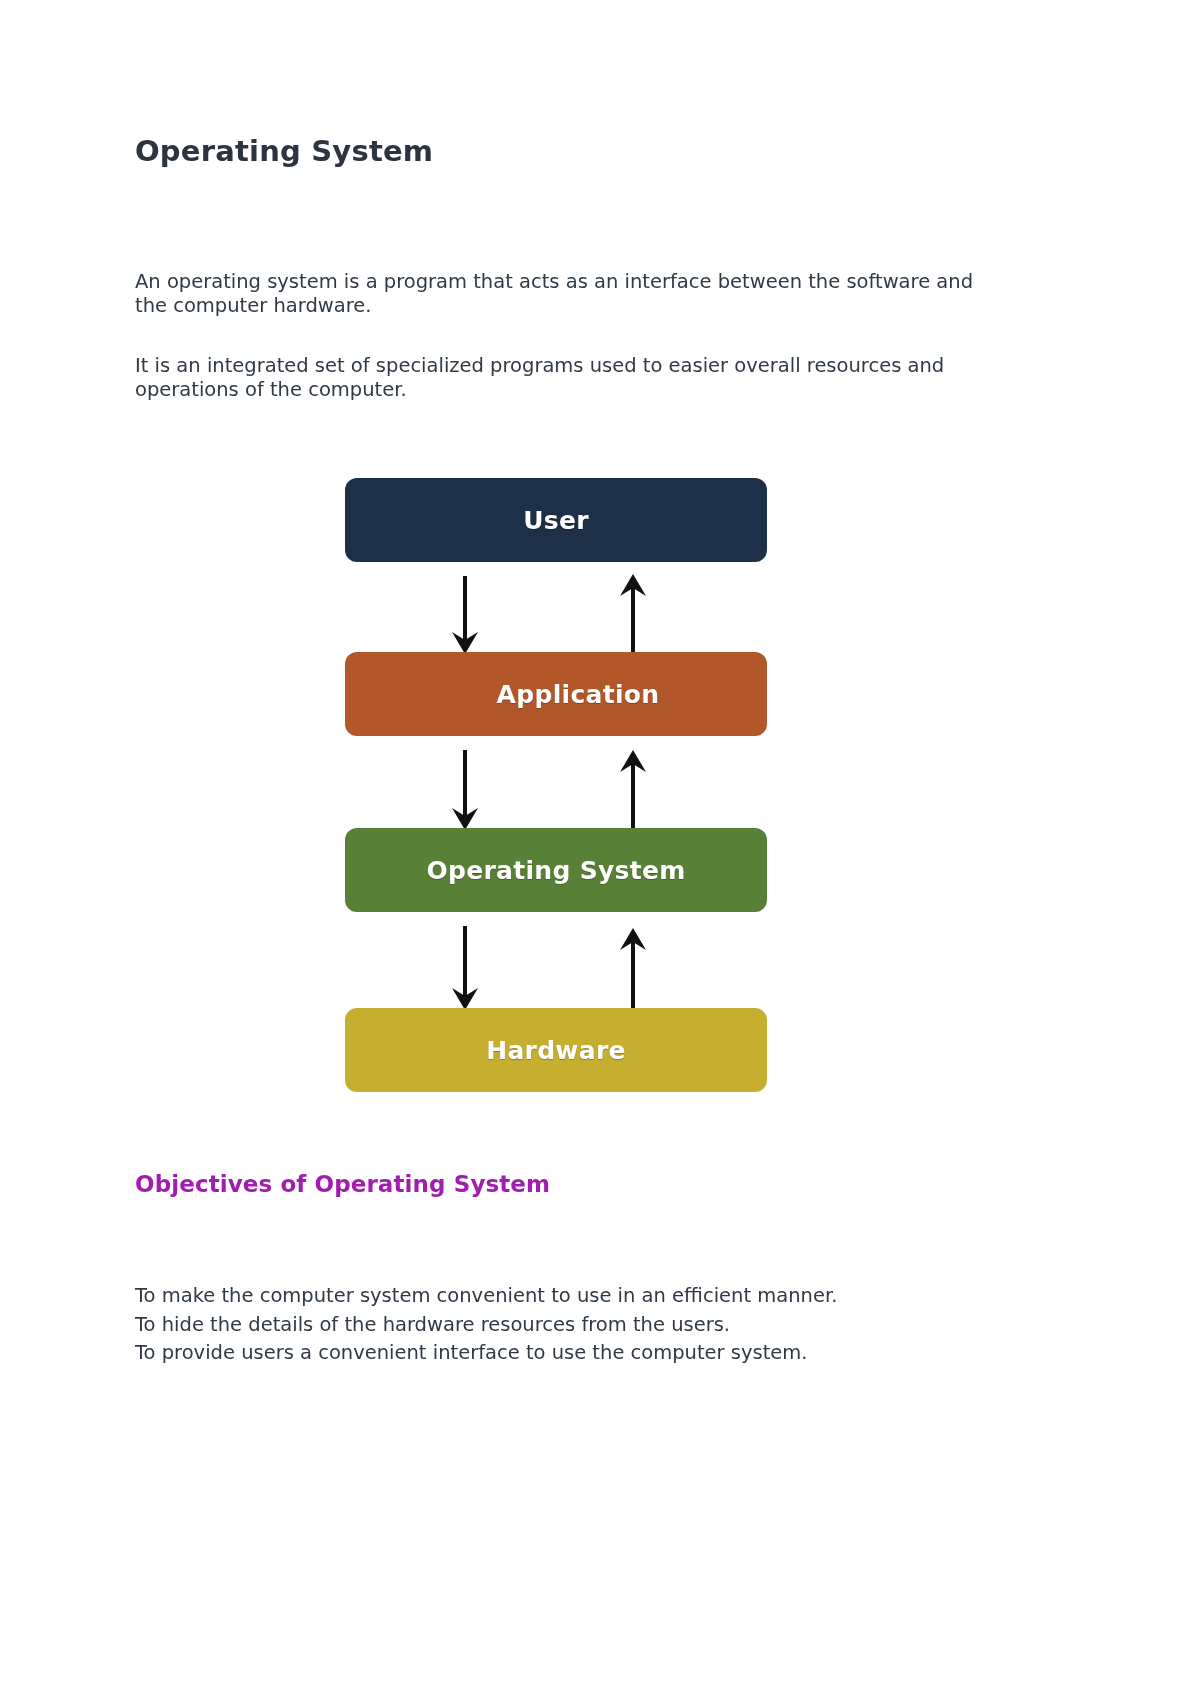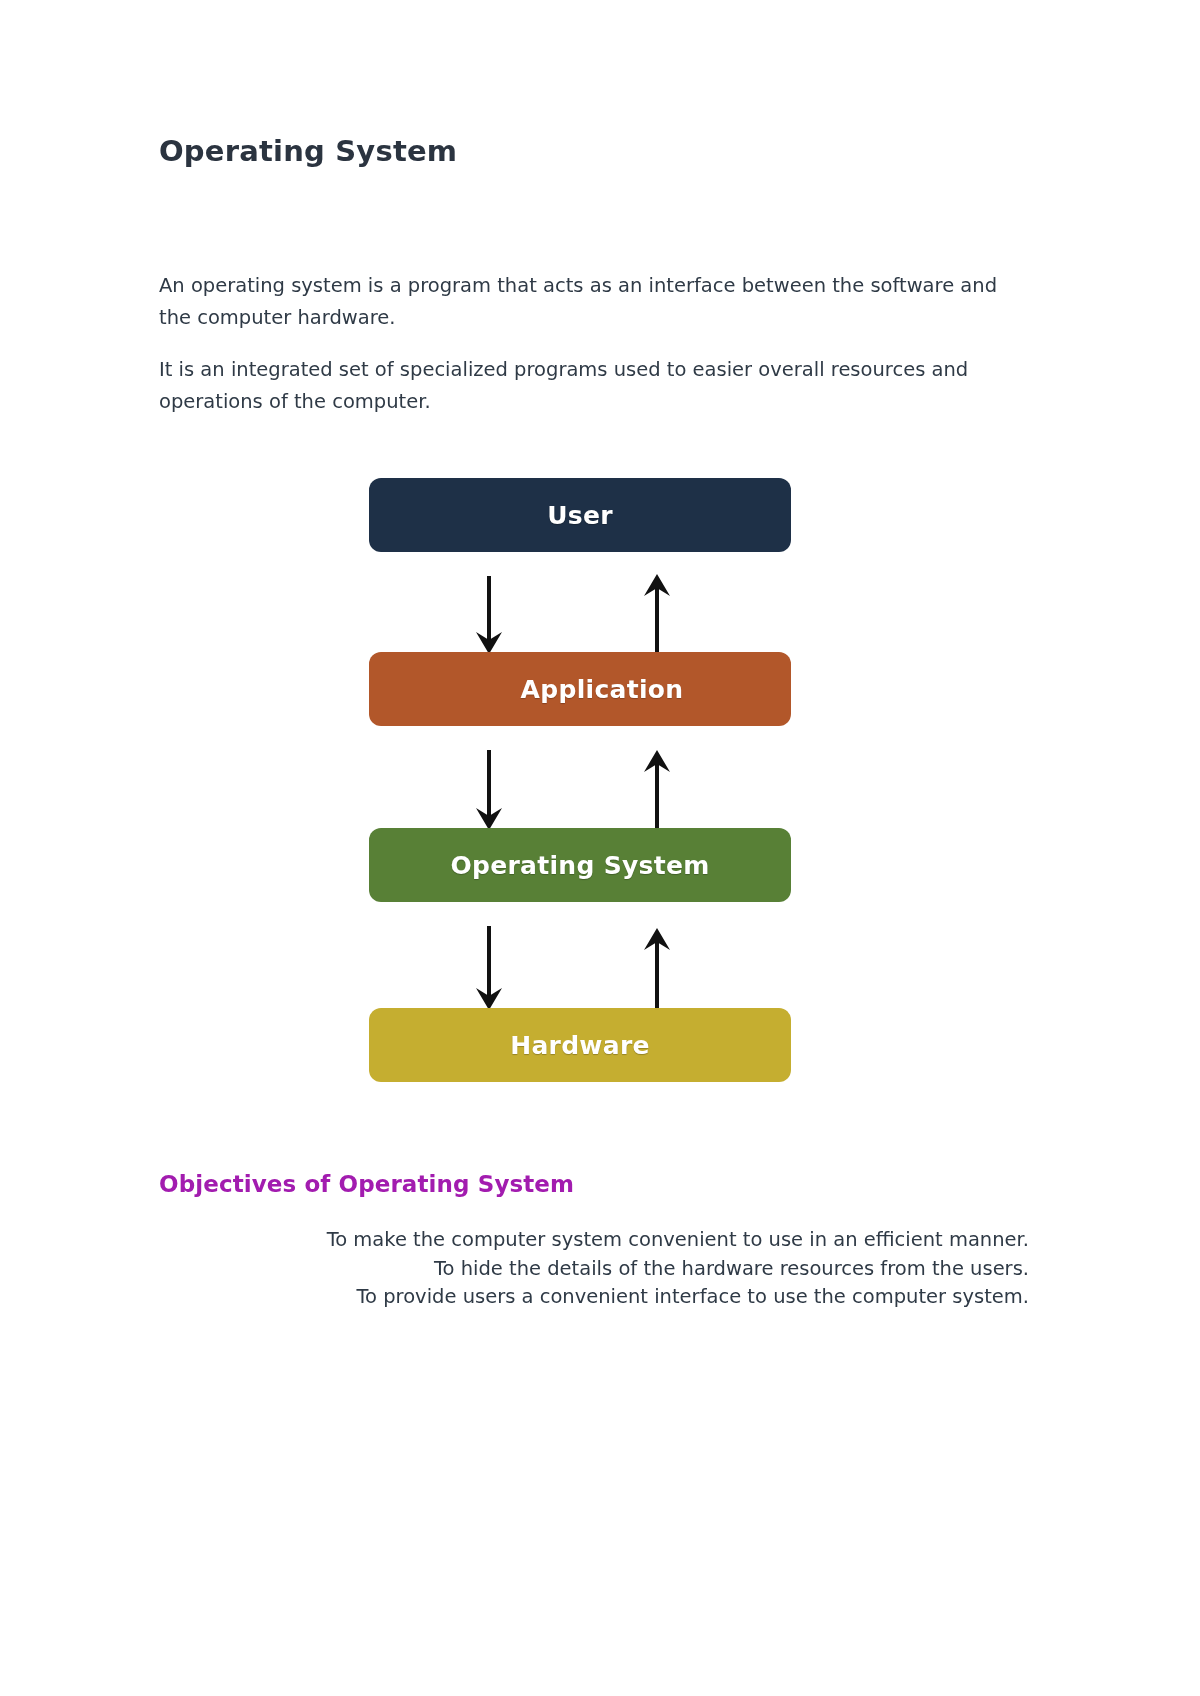--- a/index.html
+++ b/index.html
@@ -12,21 +12,20 @@
     height: 1696px;
     position: relative;
     font-family: "DejaVu Sans", sans-serif;
     overflow: hidden;
   }
 
   .page {
     position: absolute;
     inset: 0;
     background: #ffffff;
-    margin-left: 24px;
   }
 
   .content {
     position: absolute;
     left: 135px;
     top: 0;
     width: 930px;
   }
 
   
@@ -57,33 +56,32 @@
     top: 1170px;
     white-space: nowrap;
   }
 
   
   .para {
     position: absolute;
     left: 0;
     font-family: "DejaVu Sans", sans-serif;
     font-size: 19.5px;
-    line-height: 32px;
+    line-height: 24px;
     color: #2f3a46;
     width: 860px;
   }
   .para-1 { top: 250px; }
   .para-2 { top: 334px; }
 
   .objectives {
     position: absolute;
     left: 0;
-    top: 1226px;
+    top: 1282px;
     width: 870px;
-    text-align: right;
   }
   .objective-line {
     font-family: "DejaVu Sans", sans-serif;
     font-size: 19.5px;
     line-height: 28.5px;
     color: #2f3a46;
     margin: 0;
   }
 
   
@@ -92,21 +90,21 @@
     left: 210px;
     top: 478px;
     width: 424px;
     height: 720px;
   }
 
   .layer-box {
     position: absolute;
     left: 0;
     width: 422px;
-    height: 74px;
+    height: 84px;
     border-radius: 12px;
     display: flex;
     align-items: center;
     justify-content: center;
     box-sizing: border-box;
   }
 
   .layer-label {
     font-family: "DejaVu Sans", sans-serif;
     font-weight: bold;

